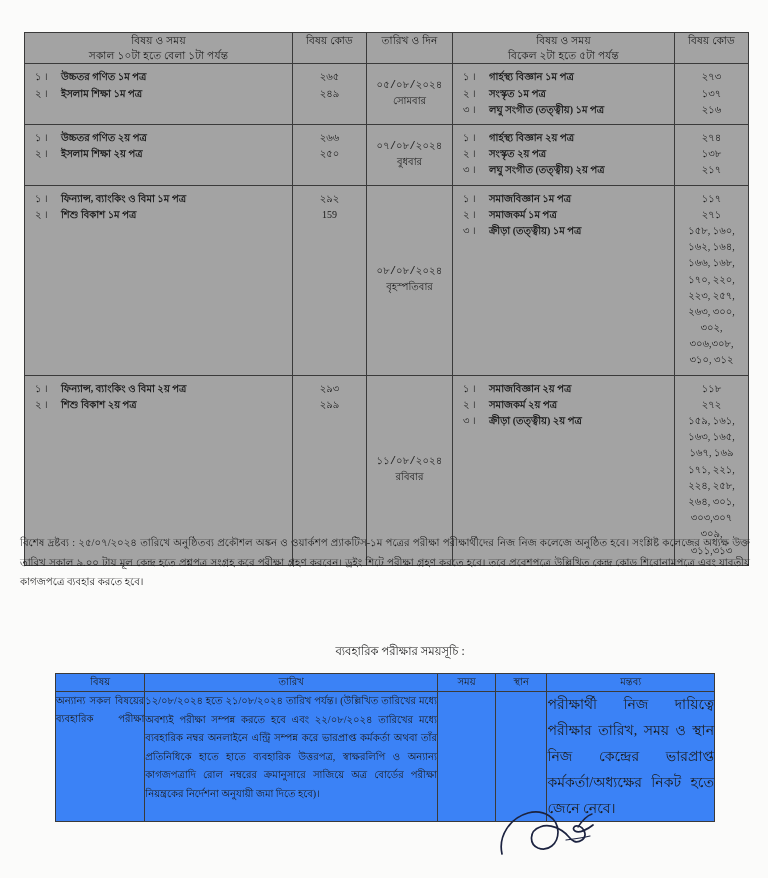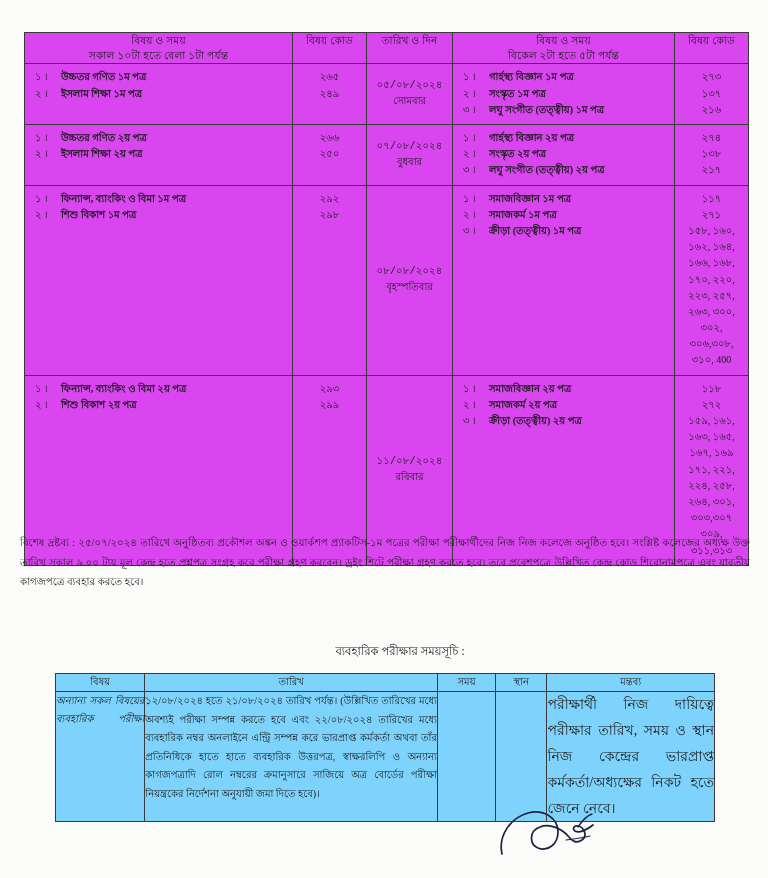--- a/index.html
+++ b/index.html
@@ -26,21 +26,21 @@
   .routine-wrap {
     position: absolute;
     left: 24px;
     top: 32px;
     width: 724px;
   }
   table.routine {
     border-collapse: collapse;
     width: 100%;
     table-layout: fixed;
-    background: #d946ef;
+    background: #a3a3a3;
   }
   table.routine th, table.routine td {
     border: 1px solid #3a3a3a;
     vertical-align: top;
     padding: 0;
   }
   .hd {
     text-align: center;
     font-size: 10.5px;
     font-weight: normal;
@@ -122,21 +122,21 @@
   .prac-wrap {
     position: absolute;
     left: 55px;
     top: 673px;
     width: 660px;
   }
   table.practical {
     border-collapse: collapse;
     width: 100%;
     table-layout: fixed;
-    background: #7dd3fc;
+    background: #3b82f6;
   }
   table.practical th, table.practical td {
     border: 1px solid #3a3a3a;
     padding: 0;
     vertical-align: top;
   }
   .p-hd {
     text-align: center;
     font-weight: normal;
     font-size: 10px;
@@ -147,21 +147,20 @@
   .pc-time  { width: 52px; }
   .pc-place { width: 46px; }
   .pc-rem   { width: 150px; }
 
   .p-subject {
     font-size: 10px;
     line-height: 1.75;
     padding: 22px 6px 6px 6px;
     text-align: justify;
     text-align-last: justify;
-    font-style: italic;
   }
   .p-date {
     font-size: 10px;
     line-height: 1.85;
     padding: 4px 6px 6px 6px;
     text-align: justify;
     text-justify: inter-word;
   }
   .p-blank { }
   .p-remark {
@@ -318,21 +317,21 @@
               </div>
               <div class="subj-row">
                 <span class="subj-no">২ ।</span>
                 <span class="subj-name">শিশু বিকাশ ১ম পত্র</span>
               </div>
             </div>
           </td>
           <td>
             <div class="code-list">
               <div>২৯২</div>
-              <div>২৯৮</div>
+              <div>159</div>
             </div>
           </td>
           <td class="date-cell mid">
             <span class="d">০৮/০৮/২০২৪</span>
             <span class="w">বৃহস্পতিবার</span>
           </td>
           <td>
             <div class="subj-list">
               <div class="subj-row">
                 <span class="subj-no">১ ।</span>
@@ -353,21 +352,21 @@
               <div>১১৭</div>
               <div>২৭১</div>
               <div>১৫৮, ১৬০,</div>
               <div>১৬২, ১৬৪,</div>
               <div>১৬৬, ১৬৮,</div>
               <div>১৭০, ২২০,</div>
               <div>২২৩, ২৫৭,</div>
               <div>২৬৩, ৩০০,</div>
               <div>৩০২,</div>
               <div>৩০৬,৩০৮,</div>
-              <div>৩১০, 400</div>
+              <div>৩১০, ৩১২</div>
             </div>
           </td>
         </tr>
 
         <tr style="height:190px">
           <td>
             <div class="subj-list">
               <div class="subj-row">
                 <span class="subj-no">১ ।</span>
                 <span class="subj-name">ফিন্যান্স, ব্যাংকিং ও বিমা ২য় পত্র</span>

